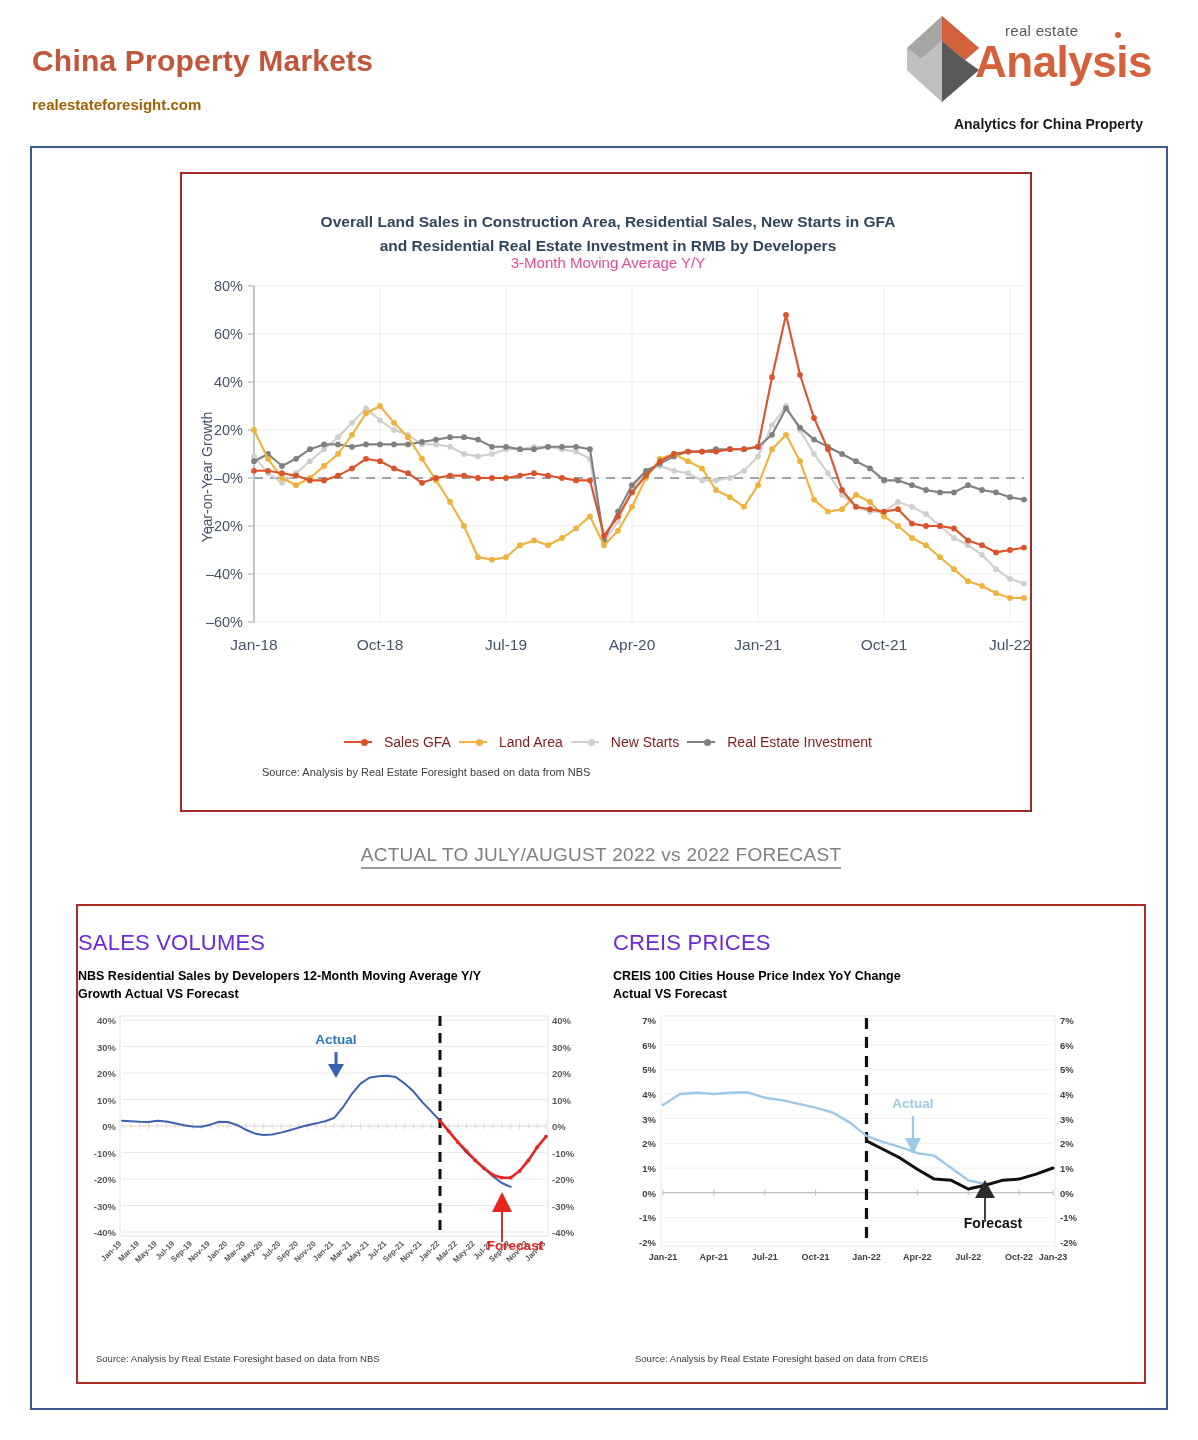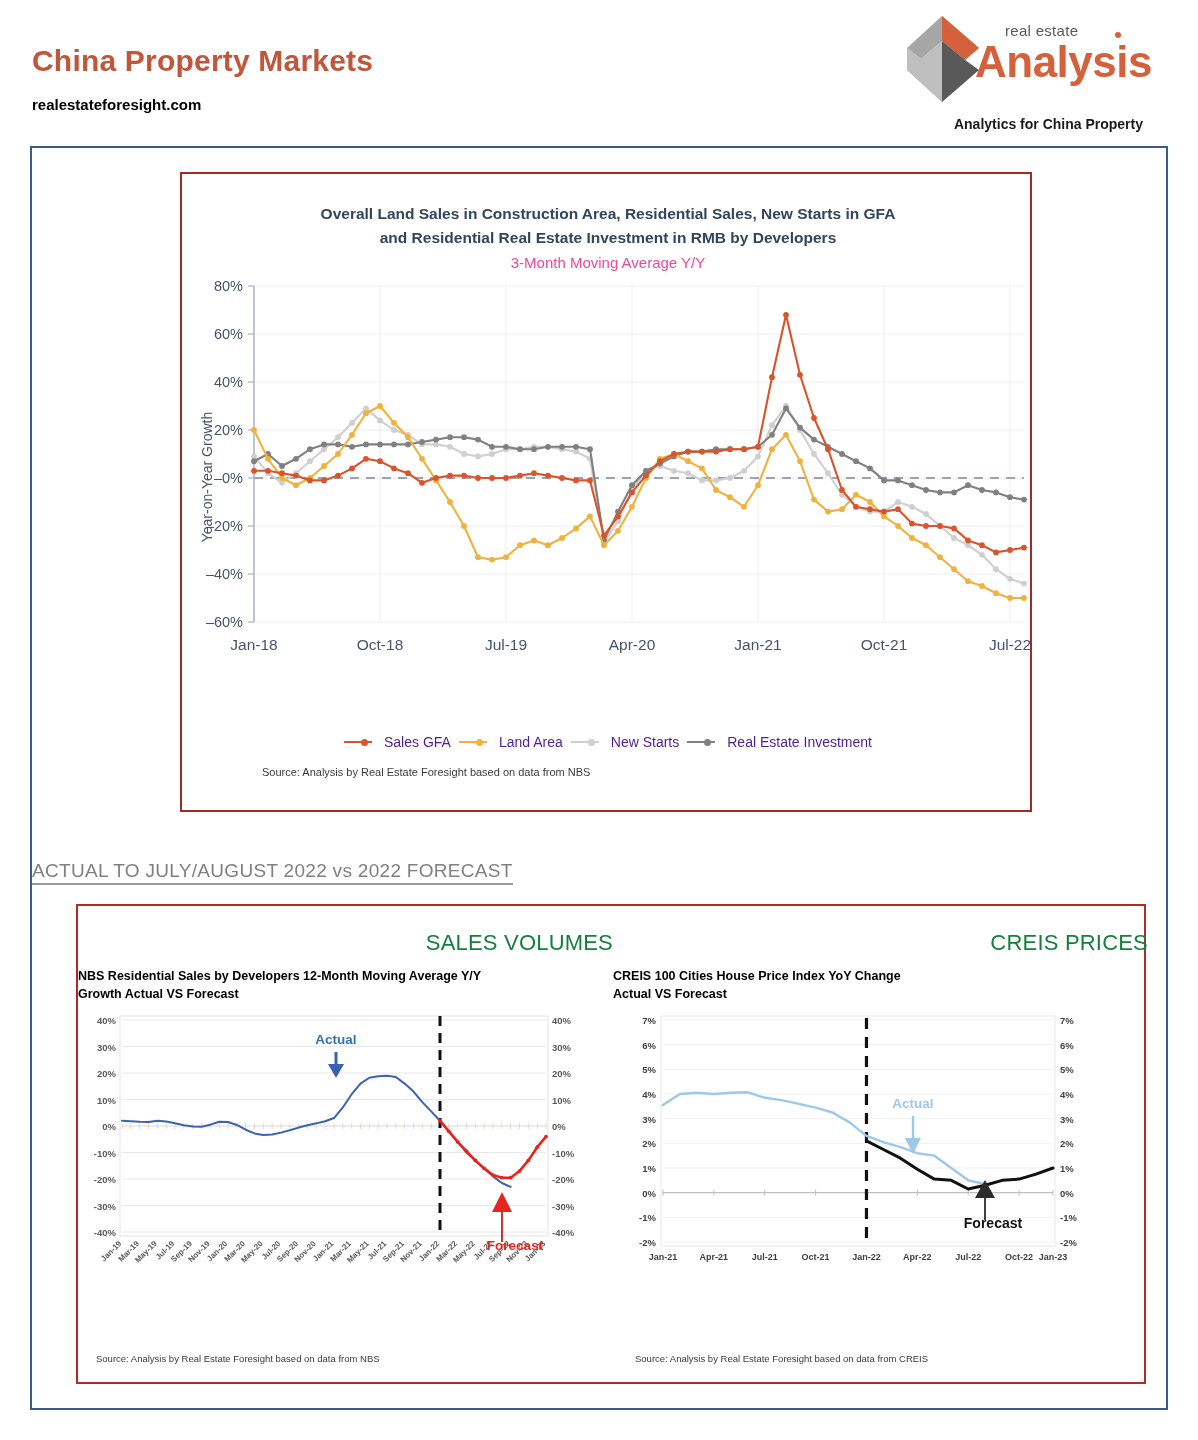--- a/index.html
+++ b/index.html
@@ -14,21 +14,21 @@
   }
 
   
   .header { position:absolute; left:0; top:0; width:1198px; height:140px; }
   .brand-title {
     position:absolute; left:32px; top:44px;
     font-size:30px; font-weight:bold; color:#C0563A; letter-spacing:.2px;
   }
   .brand-url {
     position:absolute; left:32px; top:96px;
-    font-size:15px; font-weight:bold; color:#000000;
+    font-size:15px; font-weight:bold; color:#a16207;
   }
   .logo-wrap { position:absolute; right:55px; top:14px; width:250px; height:110px; }
   .logo-mark { position:absolute; left:10px; top:0px; width:78px; height:90px; }
   .logo-word {
     position:absolute; left:82px; top:26px;
     font-size:44px; font-weight:bold; color:#D4603C;
     line-height:1; letter-spacing:-0.5px;
   }
   .logo-sub-re {
     position:absolute; left:112px; top:8px;
@@ -48,68 +48,68 @@
     position:absolute; left:30px; top:146px; width:1138px; height:1264px;
     border:2px solid #3B5A8C; background:#fff;
   }
 
   
   .top-panel {
     position:absolute; left:148px; top:24px; width:852px; height:640px;
     border:2px solid #9E2B25; background:#fff;
   }
   .tp-title {
-    position:absolute; left:0; top:28px; width:852px; text-align:center;
+    position:absolute; left:0; top:36px; width:852px; text-align:center;
     font-size:15.5px; font-weight:bold; color:#31455C; line-height:1.52;
   }
   .tp-sub {
     position:absolute; left:0; top:80px; width:852px; text-align:center;
     font-size:15px; color:#ec4899; font-weight:normal;
   }
   .tp-plot { position:absolute; left:0; top:100px; width:852px; height:440px; }
   .tp-ylabel {
     position:absolute; left:-125px; top:195px; width:300px;
     text-align:center; font-size:14px; color:#44546A;
     transform:rotate(-90deg);
   }
   .tp-legend {
     position:absolute; left:0; top:560px; width:852px;
     display:flex; justify-content:center; align-items:center; gap:8px;
-    font-size:14px; color:#4c1d95;
+    font-size:14px; color:#7f1d1d;
   }
   .lg-item { display:flex; align-items:center; gap:6px; }
   .lg-line { width:28px; height:0; border-top:2.5px solid #888; position:relative; }
   .lg-line::after{
     content:""; position:absolute; left:11px; top:-3px;
     width:6px; height:6px; border-radius:50%; background:inherit;
   }
   .lg-dot { width:7px; height:7px; border-radius:50%; margin-left:-17px; margin-right:10px; }
   .tp-source {
     position:absolute; left:80px; top:592px;
     font-size:11px; color:#3C3C3C;
   }
 
   
   .mid-head {
-    position:absolute; left:0; top:712px; width:1138px; text-align:left;
+    position:absolute; left:0; top:696px; width:1138px; text-align:center;
     font-size:19px; color:#808080; letter-spacing:.3px;
   }
   .mid-head span { border-bottom:2px solid #9a9a9a; padding-bottom:2px; }
 
   
   .bottom-panel {
     position:absolute; left:44px; top:756px; width:1070px; height:480px;
     border:2.5px solid #B02A26; background:#fff;
   }
   .bp-col { position:absolute; top:0; width:535px; height:480px; }
   .bp-col.left { left:0; }
   .bp-col.right { left:535px; }
   .bp-heading {
-    position:absolute; left:0; top:24px; width:100%; text-align:right;
-    font-size:22px; color:#15803d; letter-spacing:.2px;
+    position:absolute; left:0; top:24px; width:100%; text-align:left;
+    font-size:22px; color:#6d28d9; letter-spacing:.2px;
   }
   .bp-subtitle {
     position:absolute; left:0; top:62px; width:100%; text-align:left;
     font-size:12.5px; font-weight:bold; color:#000; line-height:1.42;
   }
   .bp-chart { position:absolute; left:0; top:100px; width:535px; height:300px; }
   .bp-source {
     position:absolute; left:18px; bottom:22px;
     font-size:9.5px; color:#3a3a3a;
   }

